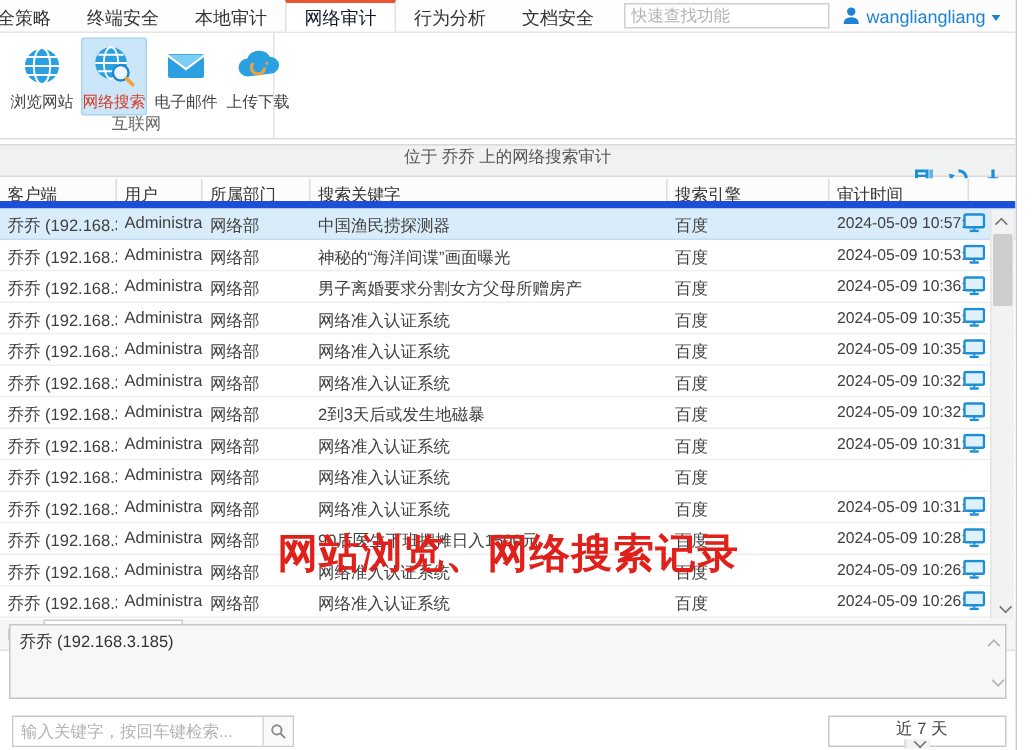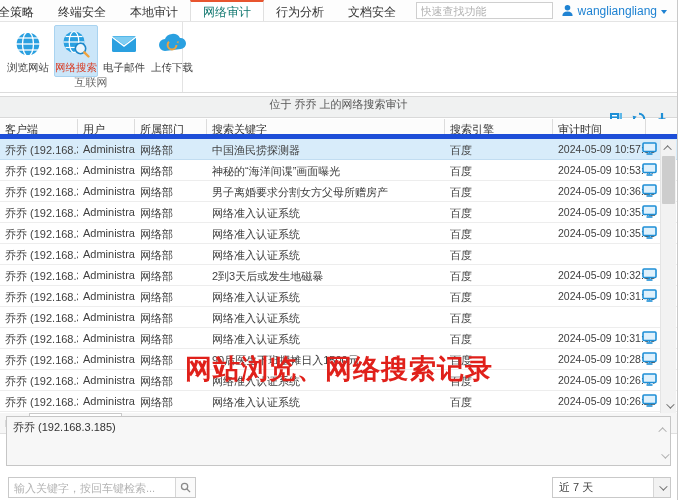--- a/index.html
+++ b/index.html
@@ -5,21 +5,21 @@
   * { margin:0; padding:0; box-sizing:border-box; }
   html,body { width:690px; height:500px; }
   body { font-family:"Liberation Sans","DejaVu Sans",sans-serif; background:#fff; overflow:hidden; position:relative; }
   .window { position:absolute; left:0; top:0; width:678px; height:500px; background:#fff; border-right:1px solid #c9c9c9; overflow:hidden; }
 
   
   .menubar { position:absolute; left:0; top:0; width:100%; height:22px; display:flex; align-items:stretch; border-bottom:1px solid #e4e4e4; background:#fdfdfd; }
   .tabs { display:flex; align-items:stretch; overflow:hidden; }
   .tab { font-size:12px; color:#333; padding:4px 12px 0 12px; white-space:nowrap; cursor:default; }
   .tab:first-child { margin-left:-14px; }
-  .tab.active { color:#0f766e; background:#fff; border-left:1px solid #e0e0e0; border-right:1px solid #e0e0e0; border-top:2px solid #e8552f; padding-top:2px; margin-bottom:-1px; }
+  .tab.active { color:#0f172a; background:#fff; border-left:1px solid #e0e0e0; border-right:1px solid #e0e0e0; border-top:2px solid #e8552f; padding-top:2px; margin-bottom:-1px; }
   .menubar-right { margin-left:auto; display:flex; align-items:center; gap:8px; padding-right:10px; }
   .quick-search { width:137px; height:17px; border:1px solid #cfcfcf; font-size:11px; padding:0 4px; color:#444; }
   .quick-search::placeholder { color:#b3b3b3; }
   .user-chip { display:flex; align-items:center; gap:4px; color:#1e82d2; font-size:12px; white-space:nowrap; }
   .caret-down { width:0; height:0; border-left:3px solid transparent; border-right:3px solid transparent; border-top:4px solid #1e82d2; display:inline-block; margin-top:2px; }
 
   
   .ribbon { position:absolute; left:0; top:22px; width:100%; height:71px; background:#fff; border-bottom:1px solid #dcdcdc; }
   .ribbon-group { position:absolute; left:0; top:0; width:183px; height:100%; border-right:1px solid #e3e3e3; }
   .ribbon-buttons { display:flex; padding:3px 4px 0 6px; gap:4px; }
@@ -76,21 +76,21 @@
   .detail-panel .pchev { position:absolute; right:3px; color:#b0b0b0; }
   .detail-panel .pchev.t { top:2px; }
   .detail-panel .pchev.b { bottom:2px; }
 
   
   .footer { position:absolute; left:0; top:472px; width:100%; height:28px; background:#fff; }
   .f-search { position:absolute; left:8px; top:5px; width:188px; height:21px; border:1px solid #c9c9c9; background:#fff; display:flex; }
   .f-search input { flex:1; border:none; outline:none; font-size:11px; padding:0 5px; color:#444; min-width:0; }
   .f-search input::placeholder { color:#b3b3b3; }
   .f-search .sbtn { width:20px; border-left:1px solid #d6d6d6; background:#fafafa; display:flex; align-items:center; justify-content:center; cursor:pointer; }
-  .f-range { position:absolute; left:552px; top:5px; width:119px; height:21px; border:1px solid #c9c9c9; background:#fff; display:flex; align-items:center; cursor:pointer; }
+  .f-range { position:absolute; left:552px; top:5px; width:119px; height:21px; border:1px solid #c9c9c9; background:#fff; display:flex; align-items:center; cursor:pointer;flex-direction:column; }
   .f-range .rtext { flex:1; font-size:11px; color:#444; padding-left:6px; }
   .f-range .rbtn2 { width:17px; height:100%; border-left:1px solid #d6d6d6; background:#f2f2f2; display:flex; align-items:center; justify-content:center; }
 </style>
 </head>
 <body>
 
 <div class="window">
 
   <div class="menubar">
     <div class="tabs">
@@ -264,20 +264,25 @@
               <line x1="7.5" y1="9.5" x2="7.5" y2="11.2" stroke="#1e8fd6" stroke-width="1.6"></line>
               <line x1="4.5" y1="12" x2="10.5" y2="12" stroke="#1e8fd6" stroke-width="1.6"></line>
             </svg></div>
         </div>
         <div class="grid-row">
           <div class="cell c-client">乔乔 (192.168.3...</div>
           <div class="cell c-user">Administra...</div>
           <div class="cell c-dept">网络部</div>
           <div class="cell c-keyword">网络准入认证系统</div>
           <div class="cell c-engine">百度</div>
+          <div class="cell c-time">2024-05-09 10:32:57<svg class="mon" width="15" height="13" viewBox="0 0 15 13">
+              <rect x="1" y="1" width="13" height="8.5" rx="1" fill="#dff1fc" stroke="#1e8fd6" stroke-width="1.6"></rect>
+              <line x1="7.5" y1="9.5" x2="7.5" y2="11.2" stroke="#1e8fd6" stroke-width="1.6"></line>
+              <line x1="4.5" y1="12" x2="10.5" y2="12" stroke="#1e8fd6" stroke-width="1.6"></line>
+            </svg></div>
         </div>
         <div class="grid-row">
           <div class="cell c-client">乔乔 (192.168.3...</div>
           <div class="cell c-user">Administra...</div>
           <div class="cell c-dept">网络部</div>
           <div class="cell c-keyword">2到3天后或发生地磁暴</div>
           <div class="cell c-engine">百度</div>
           <div class="cell c-time">2024-05-09 10:32:18<svg class="mon" width="15" height="13" viewBox="0 0 15 13">
               <rect x="1" y="1" width="13" height="8.5" rx="1" fill="#dff1fc" stroke="#1e8fd6" stroke-width="1.6"></rect>
               <line x1="7.5" y1="9.5" x2="7.5" y2="11.2" stroke="#1e8fd6" stroke-width="1.6"></line>

